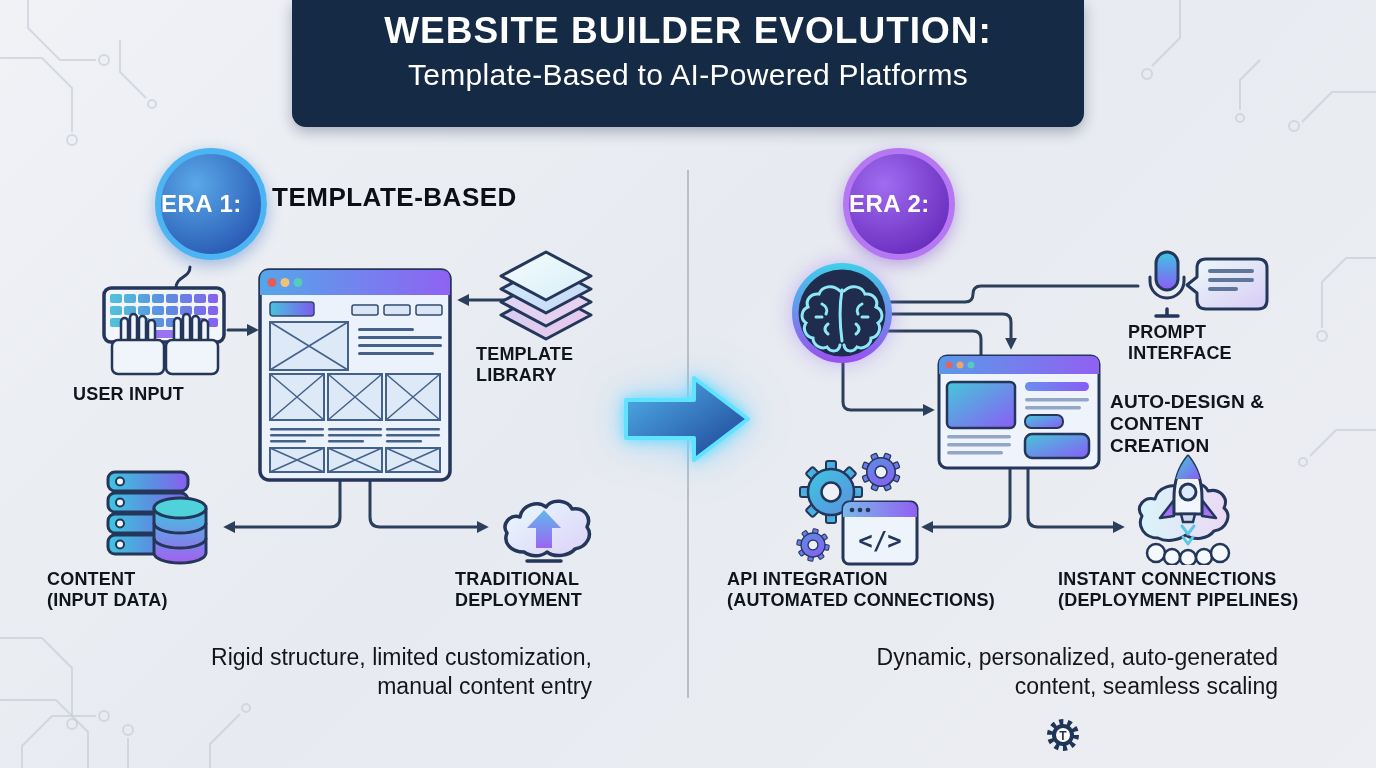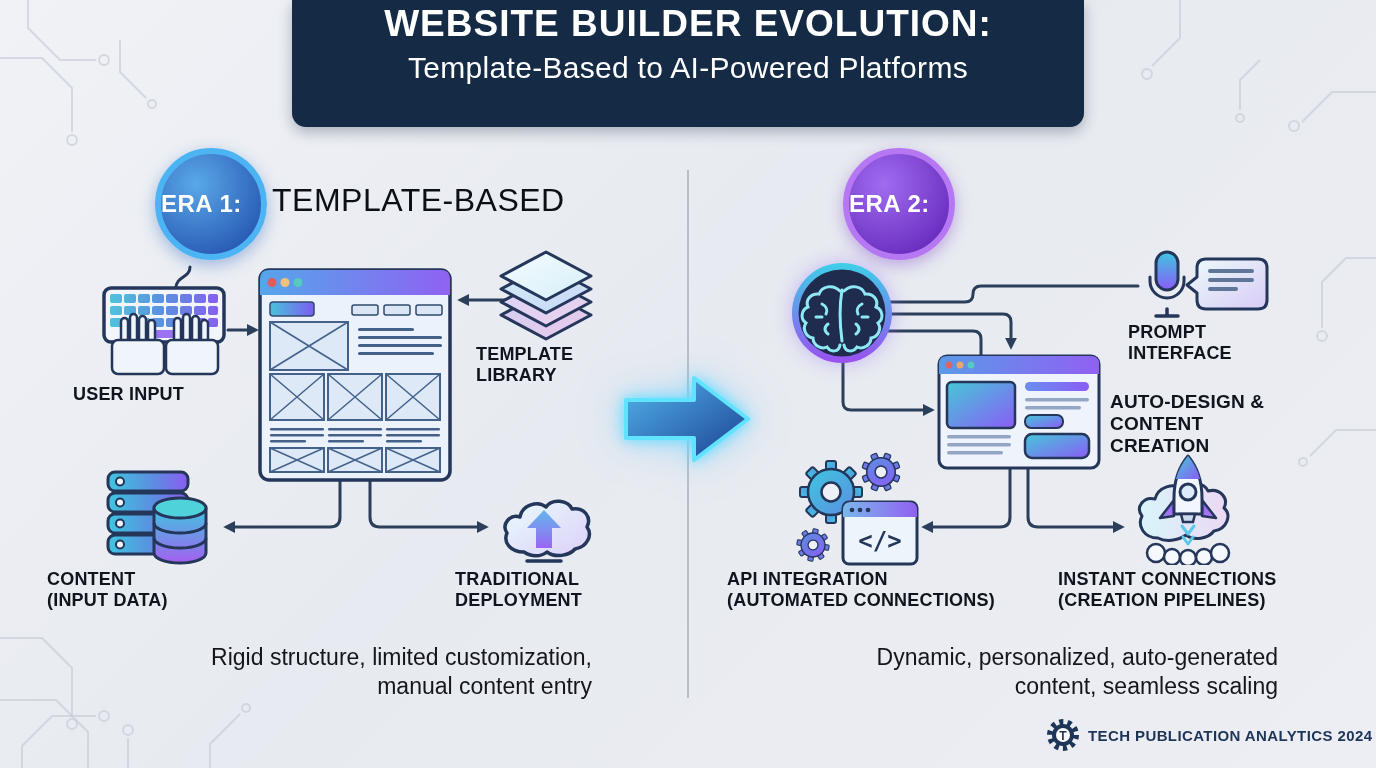--- a/index.html
+++ b/index.html
@@ -8,36 +8,36 @@
     background:linear-gradient(135deg,#f0f2f6 0%,#e7eaf0 45%,#eceef3 100%);
     font-family:"Liberation Sans",sans-serif;
   }
   .abs{position:absolute;}
   
   .banner{
     left:292px;top:0;width:792px;height:127px;background:#152a45;
     border-radius:0 0 14px 14px;text-align:center;color:#ffffff;
     box-shadow:0 5px 14px rgba(16,32,58,.3);
   }
-  .banner .title{font-size:37px;font-weight:800;letter-spacing:1px;margin-top:3px;}
+  .banner .title{font-size:37px;font-weight:800;letter-spacing:1px;margin-top:10px;}
   .banner .subtitle{font-size:30px;font-weight:400;letter-spacing:.3px;margin-top:6px;}
   
   .era-badge{
     width:100px;height:100px;border-radius:50%;display:flex;align-items:center;
     justify-content:flex-start;color:#fff;font-weight:800;font-size:24px;letter-spacing:.5px;
   }
   .badge-blue{
     background:radial-gradient(circle at 35% 30%,#5aa8e8,#2a5cb5 78%);
     border:6px solid #4db4f4;box-shadow:0 5px 16px rgba(40,100,190,.4);
   }
   .badge-purple{
     background:radial-gradient(circle at 35% 30%,#a06cf0,#6b2fc0 78%);
     border:6px solid #b678f2;box-shadow:0 5px 16px rgba(120,60,200,.4);
   }
-  .era-heading{font-size:32px;font-weight:400;color:#0c0f16;letter-spacing:.5px;}
+  .era-heading{font-size:26px;font-weight:700;color:#0c0f16;letter-spacing:.5px;}
   
   .node-label{font-weight:800;font-size:18px;color:#10141c;text-align:left;line-height:1.16;letter-spacing:.2px;}
   .caption{font-size:23px;color:#14161b;text-align:right;line-height:1.28;}
   .divider{width:2px;background:#b9bec7;}
   .glow-arrow{filter:drop-shadow(0 0 7px rgba(90,220,255,.95)) drop-shadow(0 0 18px rgba(110,200,255,.55));}
   .brain-glow{filter:drop-shadow(0 0 10px rgba(150,110,250,.45));}
   .footer-credit{font-size:15px;font-weight:700;color:#1d3557;letter-spacing:.4px;}
   .conn{stroke:#2b3f5a;stroke-width:3;fill:none;stroke-linejoin:round;stroke-linecap:round;}
   .deco{stroke:#c3c8d3;stroke-width:2;fill:none;opacity:.6;}
   .deco-dot{stroke:#c3c8d3;stroke-width:2;fill:none;opacity:.6;}
@@ -499,29 +499,28 @@
     <g fill="#f5f9fd" stroke="#24365a" stroke-width="2.5">
       <circle cx="28" cy="103" r="9"></circle>
         <circle cx="44" cy="107" r="8"></circle>
         <circle cx="60" cy="108" r="8"></circle>
         <circle cx="76" cy="107" r="8"></circle>
         <circle cx="92" cy="103" r="9"></circle>
     </g>
   </svg>
   <div class="abs node-label" style="left:1058px;top:569px;width:268px">
     <div>INSTANT CONNECTIONS</div>
-    <div>(CREATION PIPELINES)</div>
+    <div>(DEPLOYMENT PIPELINES)</div>
   </div>
 
   <div class="abs caption" style="left:772px;top:643px;width:506px">
     <div>Dynamic, personalized, auto-generated</div>
     <div>content, seamless scaling</div>
   </div>
 
   <svg class="abs" style="left:1046px;top:718px" width="34" height="34" viewBox="0 0 34 34">
     <circle cx="17" cy="17" r="13" fill="none" stroke="#1d3557" stroke-width="6" stroke-dasharray="4 4.17"></circle>
     <circle cx="17" cy="17" r="11" fill="#1d3557"></circle>
     <circle cx="17" cy="17" r="7" fill="#ffffff"></circle>
     <text x="17" y="21.5" text-anchor="middle" font-size="12" font-weight="bold" fill="#1d3557" font-family="Liberation Sans, sans-serif">T</text>
   </svg>
-  <div class="abs footer-credit" style="left:1088px;top:727px">TECH PUBLICATION ANALYTICS 2024</div>
 
 </div>
 
 </body></html>

